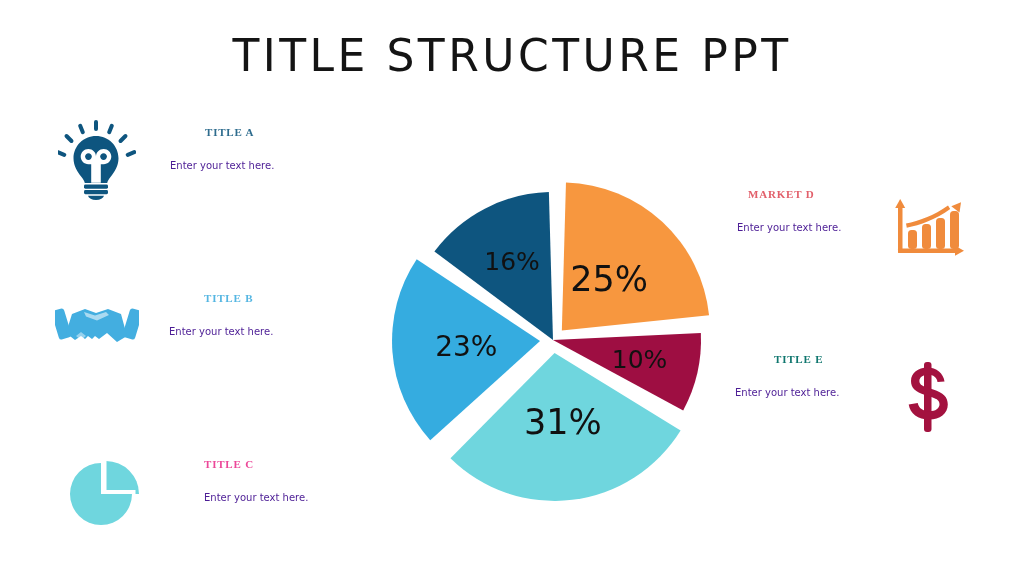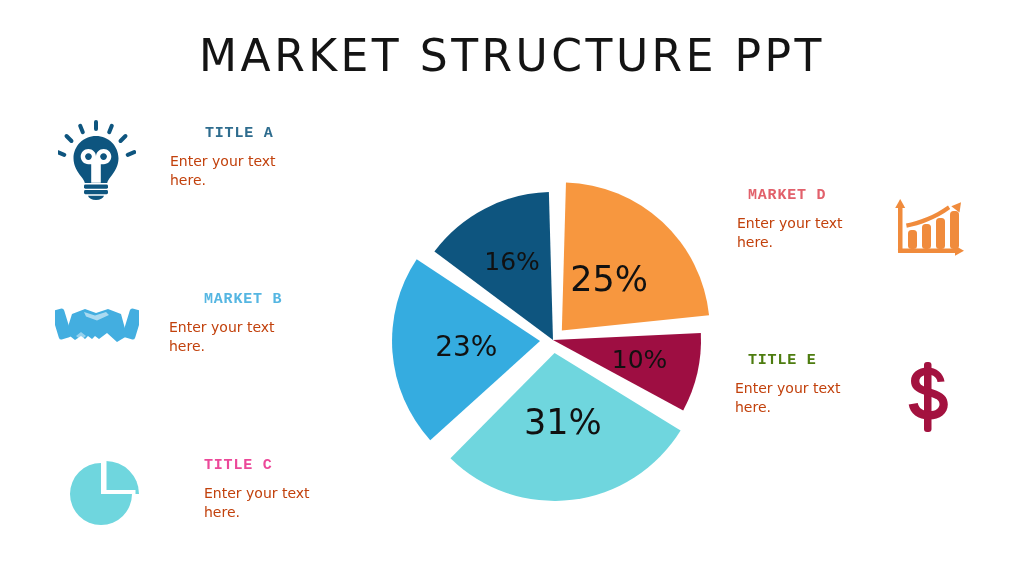--- a/index.html
+++ b/index.html
@@ -35,32 +35,32 @@
     color: #141414;
     font-family: "DejaVu Sans", sans-serif;
     white-space: nowrap;
   }
 
   
   .legend-item {
     position: absolute;
   }
   .legend-title {
-    font-size: 15px;
+    font-size: 11px;
     font-weight: 700;
     letter-spacing: 0.8px;
     line-height: 1.1;
     white-space: nowrap;
-    font-family: Liberation Mono, monospace;
+    font-family: Liberation Serif, serif;
   }
   .legend-body {
-    font-size: 14px;
+    font-size: 10px;
     line-height: 1.38;
-    color: #c2410c;
-    margin-top: 9px;
+    color: #4c1d95;
+    margin-top: 21px;
     width: 130px;
     font-family: "DejaVu Sans", sans-serif;
   }
   .legend-left .legend-title { text-align: left; }
   .legend-left .legend-body  { text-align: left; }
 
   
   #legend-a { left: 205px; top: 126px; }
   #legend-b { left: 204px; top: 292px; }
   #legend-c { left: 204px; top: 458px; }
@@ -99,21 +99,21 @@
     font-weight: 400;
     text-anchor: middle;
     dominant-baseline: central;
   }
 </style>
 </head>
 <body>
 
 <div id="slide">
 
-  <div class="slide-title">MARKET STRUCTURE PPT</div>
+  <div class="slide-title">TITLE STRUCTURE PPT</div>
 
   <svg id="pie-chart" width="460" height="440" viewBox="0 0 460 440">
     <g id="pie-slices">
         <path d="M 231.84224559102196 210.47032566621226 L 235.97464812211015 62.528028640239825 A 148 148 0 0 1 379.0620511211427 195.2937364685885 Z" fill="#F7973F"></path>
         <path d="M 223 220 L 370.83743518589074 213.06510579334073 A 148 148 0 0 1 353.18798878425923 290.3923829424008 Z" fill="#9E0E42"></path>
         <path d="M 224.55212491902319 232.9070100424439 L 350.60771117219423 310.45692412601556 A 148 148 0 0 1 120.47594152563777 338.13128504715183 Z" fill="#6FD6DE"></path>
         <path d="M 210.03635063664467 220.97149121662352 L 100.24866916363162 320.2220075718558 A 148 148 0 0 1 86.6823849796045 139.19252597077462 Z" fill="#35ACE0"></path>
         <path d="M 223 220 L 104.40339718131399 131.46274343607183 A 148 148 0 0 1 218.86759746891178 72.05770297402756 Z" fill="#0E557F"></path>
       </g>
     <g id="pie-labels">
@@ -201,32 +201,32 @@
       </g>
     </svg>
   </span>
 
   <div class="legend-item legend-left" id="legend-a">
     <div class="legend-title" style="color: rgb(46, 108, 142);">TITLE A</div>
     <div class="legend-body">Enter your text here.</div>
   </div>
 
   <div class="legend-item legend-left" id="legend-b">
-    <div class="legend-title" style="color: rgb(85, 182, 226);">MARKET B</div>
+    <div class="legend-title" style="color: rgb(85, 182, 226);">TITLE B</div>
     <div class="legend-body">Enter your text here.</div>
   </div>
 
   <div class="legend-item legend-left" id="legend-c">
     <div class="legend-title" style="color: #ec4899;">TITLE C</div>
     <div class="legend-body">Enter your text here.</div>
   </div>
 
   <div class="legend-item legend-left" id="legend-d">
     <div class="legend-title" style="color: rgb(226, 96, 107);">MARKET D</div>
     <div class="legend-body">Enter your text here.</div>
   </div>
 
   <div class="legend-item legend-left" id="legend-e">
-    <div class="legend-title" style="color: #4d7c0f;">TITLE E</div>
+    <div class="legend-title" style="color: #0f766e; margin-left: 26px;">TITLE E</div>
     <div class="legend-body">Enter your text here.</div>
   </div>
 
 </div>
 
 </body></html>

